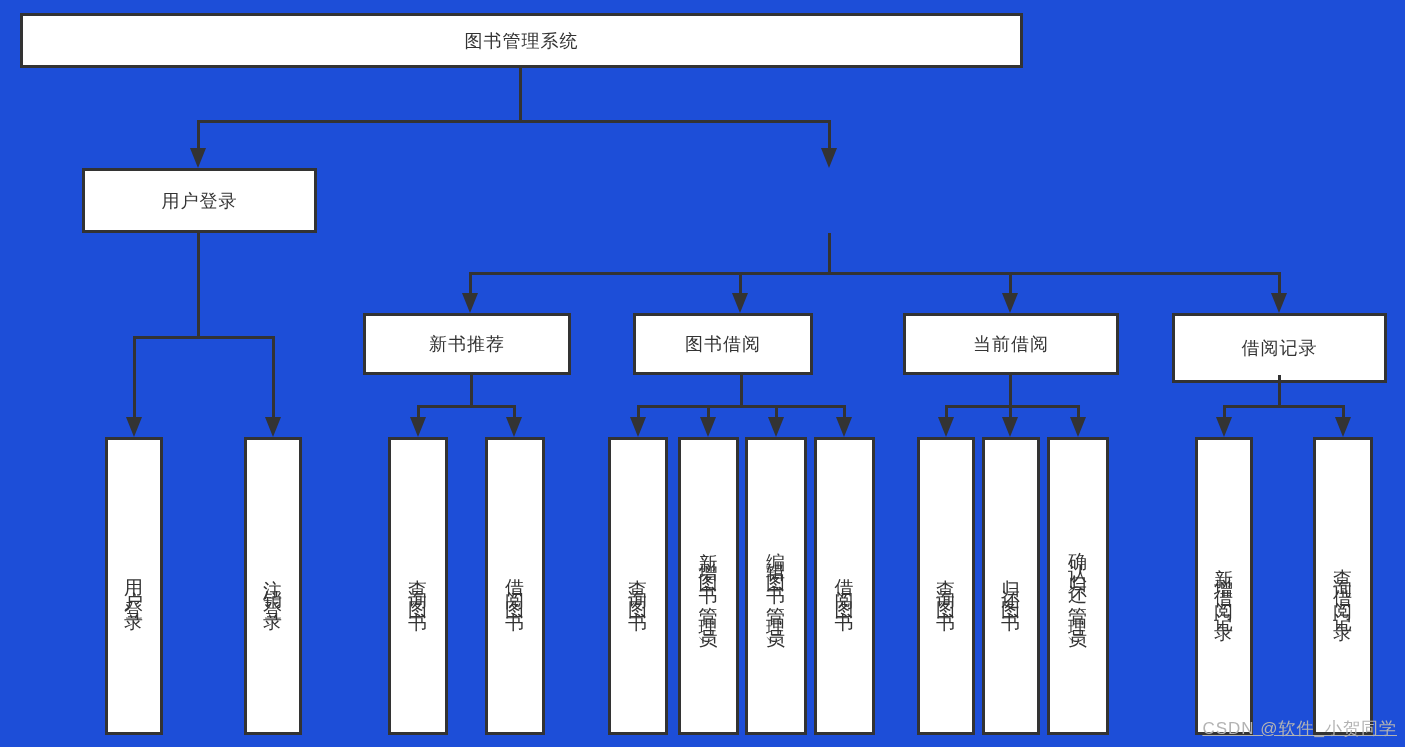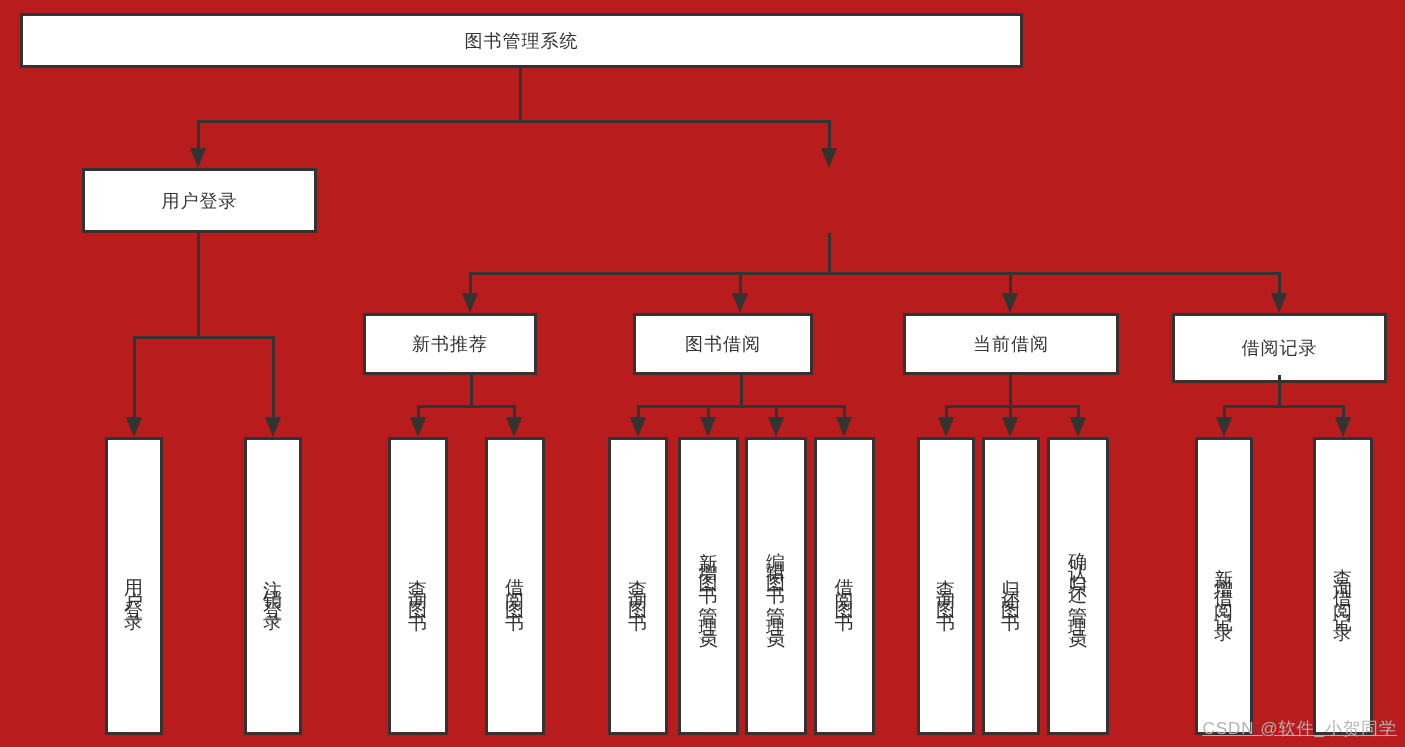--- a/index.html
+++ b/index.html
@@ -1,19 +1,19 @@
 <!DOCTYPE html>
 <html><head>
 <meta charset="utf-8">
 <style>
   html,body{margin:0;padding:0;background:#ffffff;}
   .canvas{
     position:relative;
     width:1405px;height:747px;
-    background:#b91c1c;
+    background:#1d4ed8;
     font-family:"Liberation Sans","DejaVu Sans",sans-serif;
     overflow:hidden;
   }
   .box{
     position:absolute;
     box-sizing:border-box;
     border:3px solid #333333;
     background:#ffffff;
     display:flex;
     align-items:center;
@@ -84,21 +84,21 @@
   <div class="hl" style="left:469px;top:272px;width:812px"></div>
   <div class="vl" style="left:469px;top:272px;height:23px"></div>
   <div class="ah" style="left:462px;top:293px"></div>
   <div class="vl" style="left:739px;top:272px;height:23px"></div>
   <div class="ah" style="left:732px;top:293px"></div>
   <div class="vl" style="left:1009px;top:272px;height:23px"></div>
   <div class="ah" style="left:1002px;top:293px"></div>
   <div class="vl" style="left:1278px;top:272px;height:23px"></div>
   <div class="ah" style="left:1271px;top:293px"></div>
 
-  <div class="box" style="left:363px;top:313px;width:174px;height:62px">
+  <div class="box" style="left:363px;top:313px;width:208px;height:62px">
     <span class="hlabel">新书推荐</span>
   </div>
   <div class="box" style="left:633px;top:313px;width:180px;height:62px">
     <span class="hlabel">图书借阅</span>
   </div>
   <div class="box" style="left:903px;top:313px;width:216px;height:62px">
     <span class="hlabel">当前借阅</span>
   </div>
   <div class="box" style="left:1172px;top:313px;width:215px;height:70px">
     <span class="hlabel">借阅记录</span>

